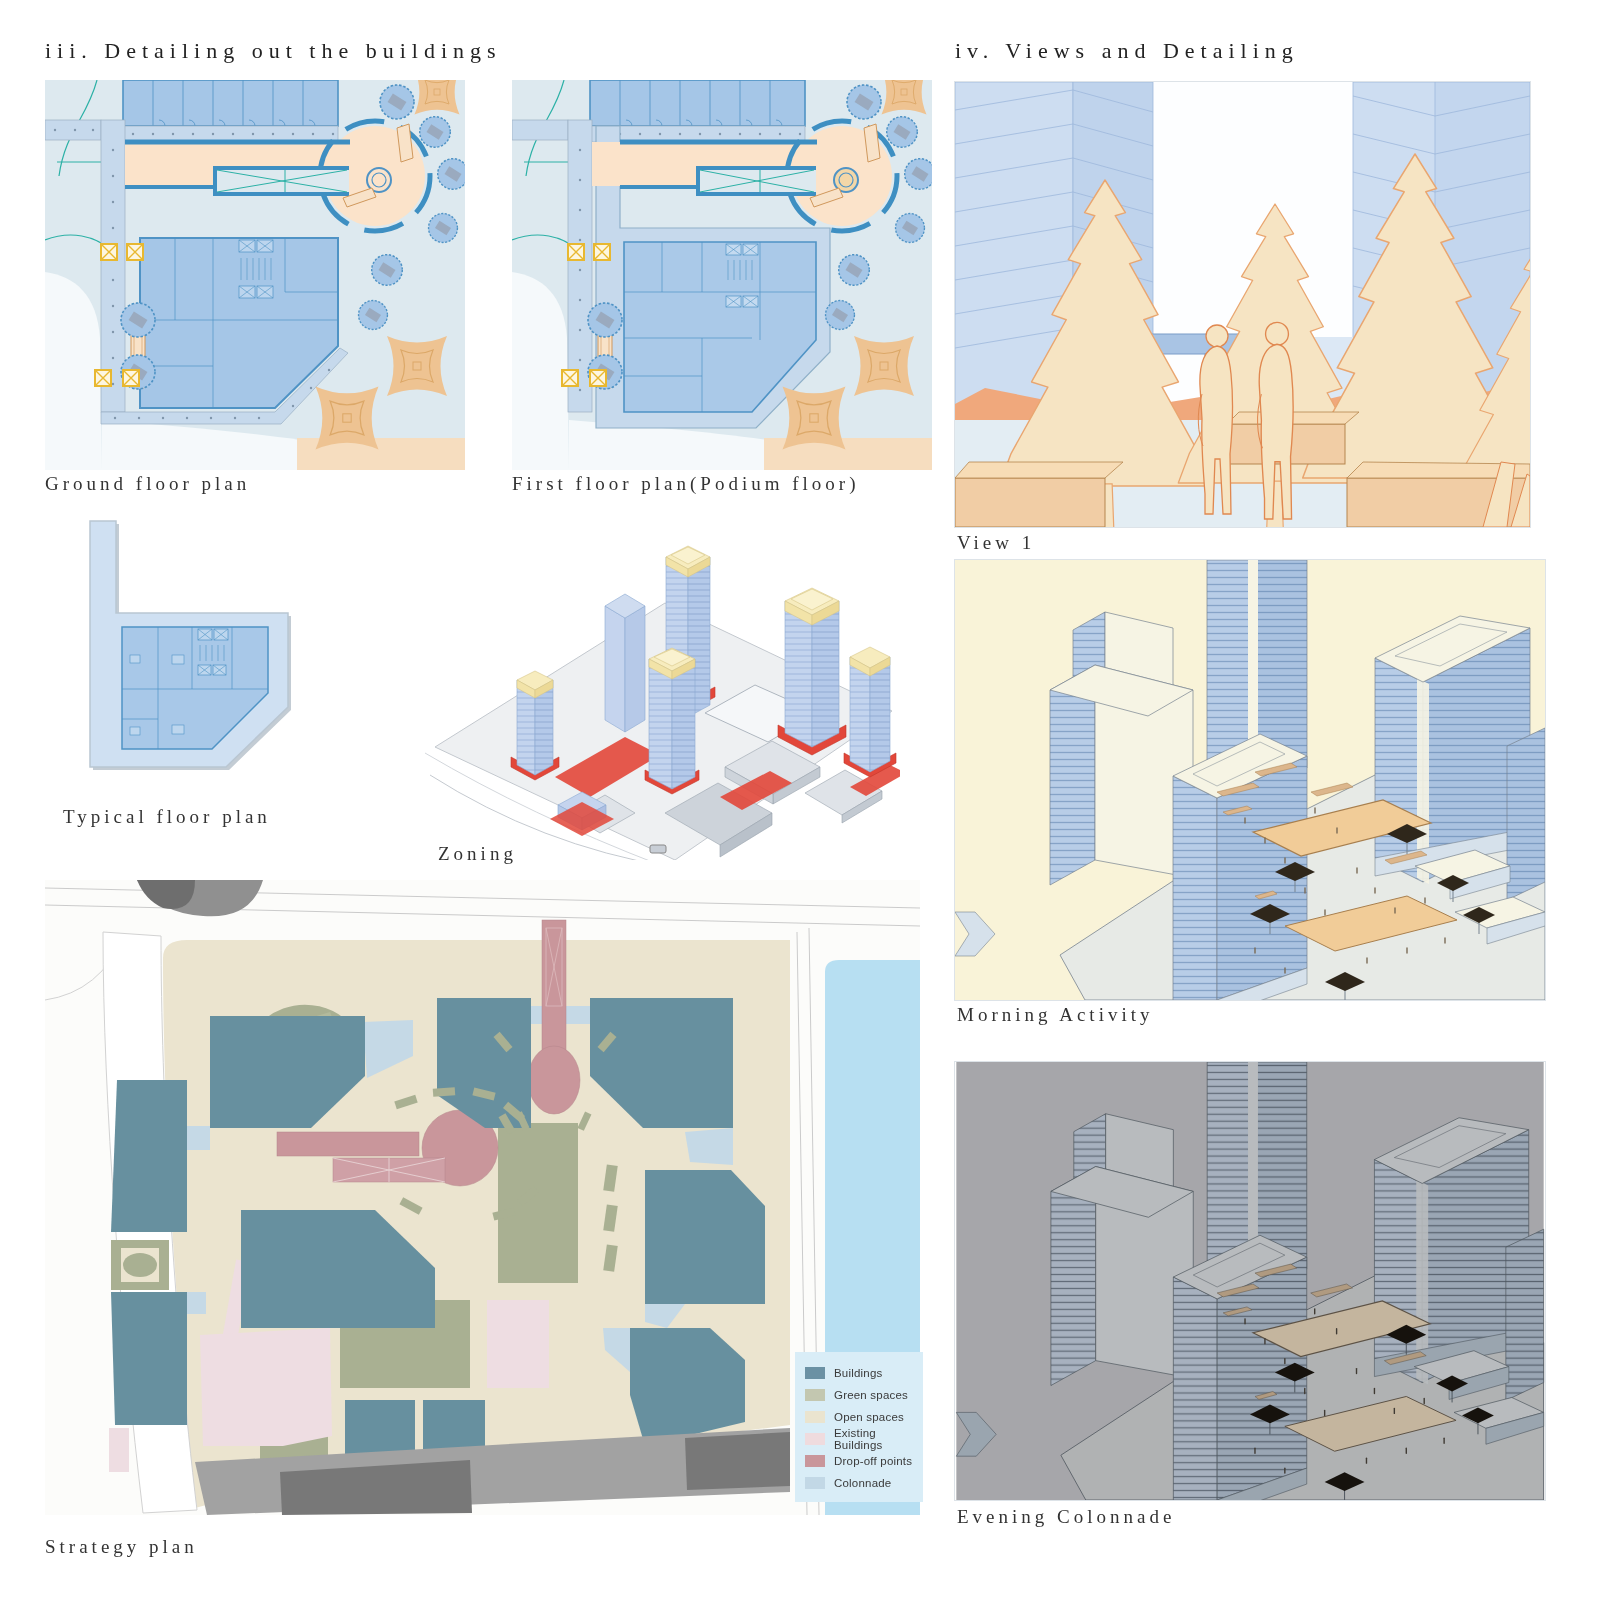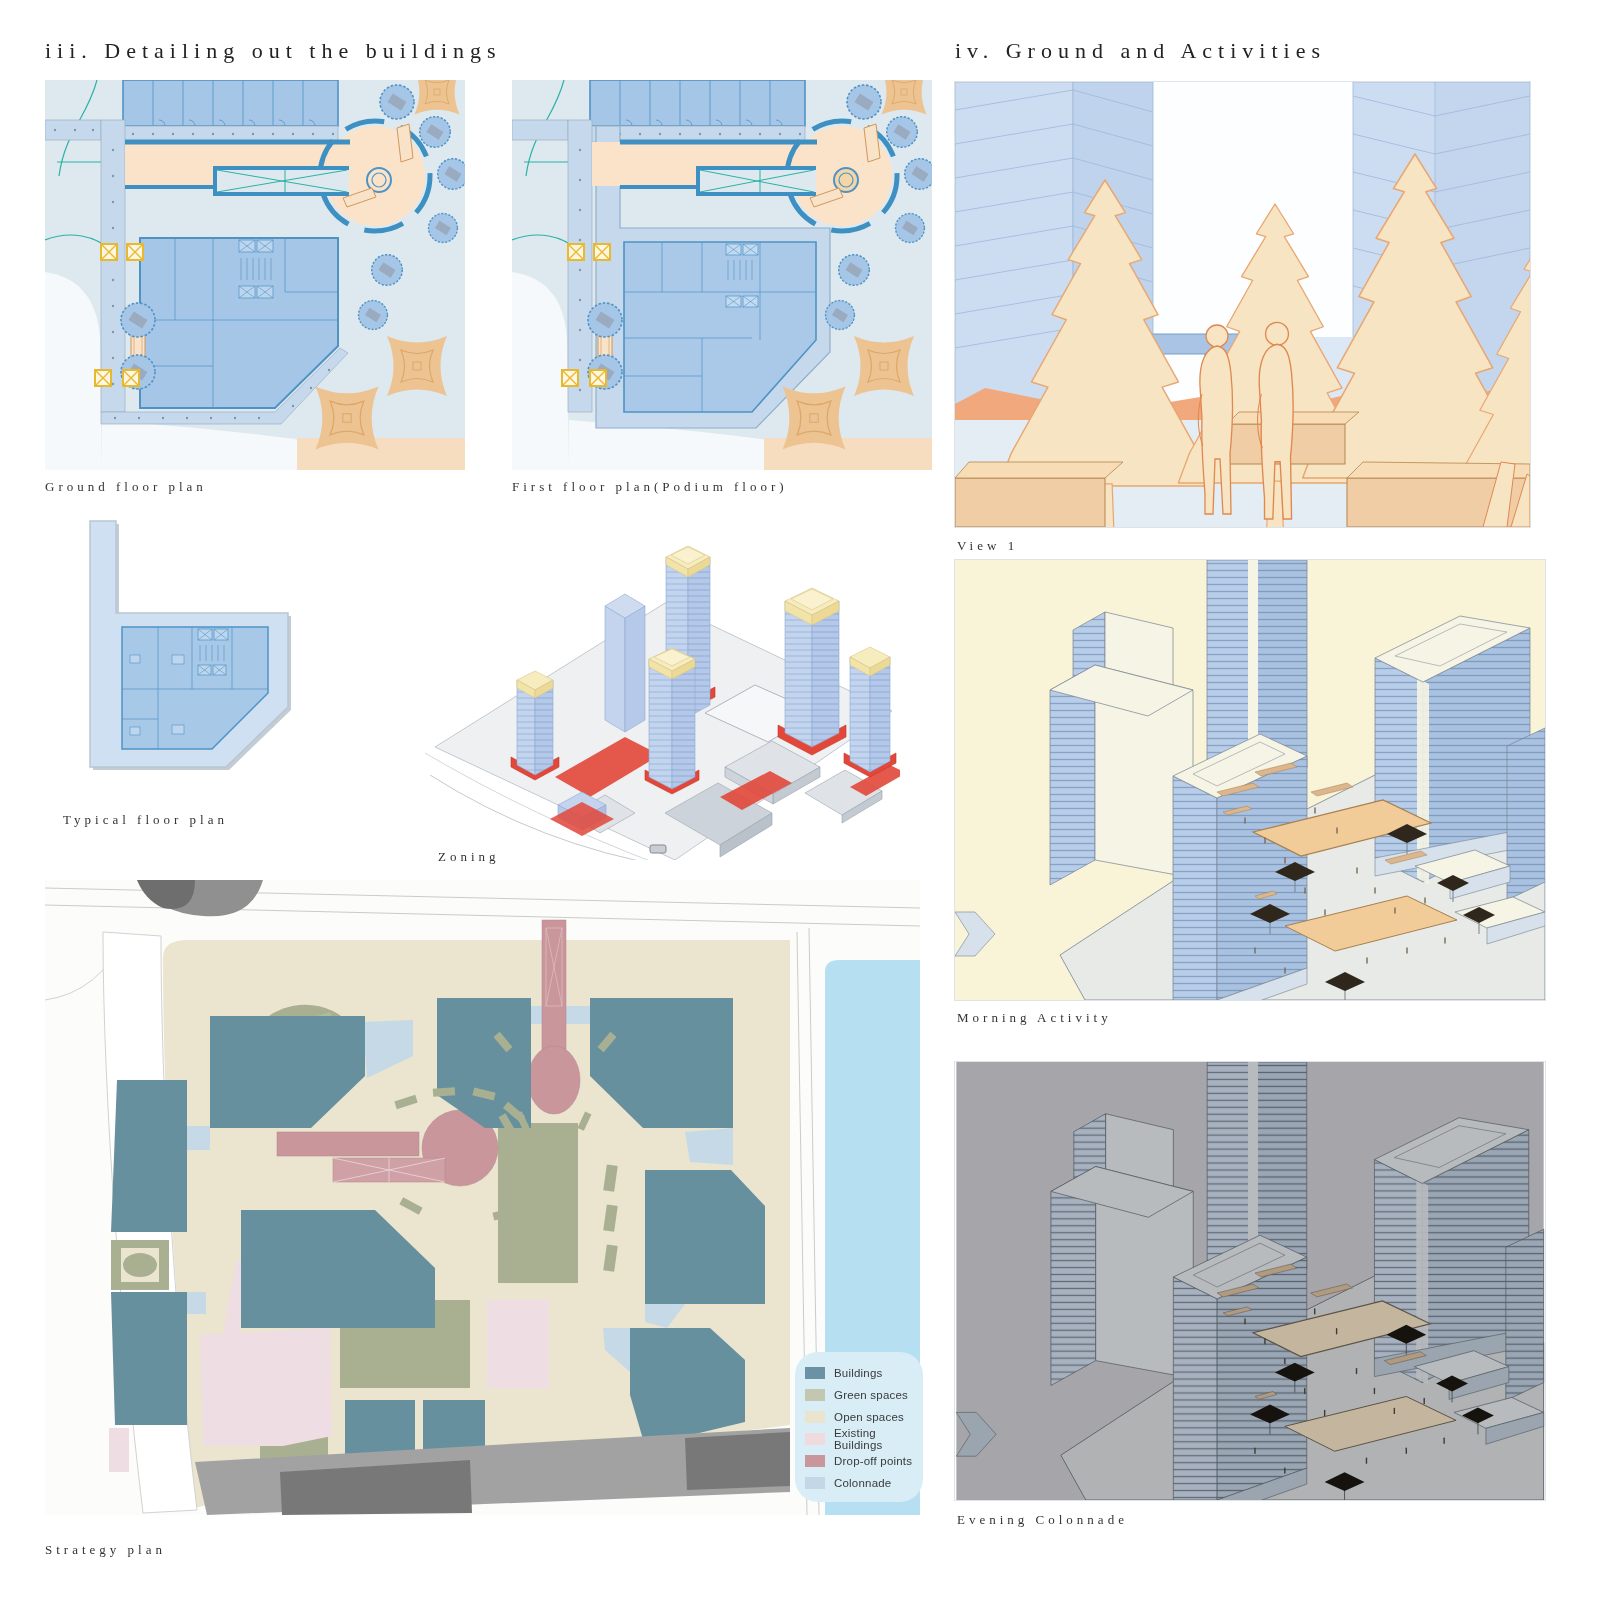--- a/index.html
+++ b/index.html
@@ -1,25 +1,25 @@
 <!DOCTYPE html>
 <html><head>
 <meta charset="utf-8">
 <style>
   html,body{margin:0;padding:0;}
   body{width:1600px;height:1600px;position:relative;background:#ffffff;
        font-family:"Liberation Serif",serif;overflow:hidden;}
   .heading{position:absolute;font-size:22px;letter-spacing:6px;color:#222;white-space:nowrap;}
-  .caption{position:absolute;font-size:13px;letter-spacing:4px;color:#333;white-space:nowrap;margin-top:6px;}
+  .caption{position:absolute;font-size:19px;letter-spacing:4px;color:#333;white-space:nowrap;}
   .panel{position:absolute;}
   .rimg{box-shadow:0 0 0 1px #dde3e8;}
   svg{display:block;}
   .legendbox{position:absolute;left:795px;top:1352px;width:128px;height:150px;
      background:#d9edf7;padding:10px 0 0 10px;box-sizing:border-box;
-     font-family:"Liberation Sans",sans-serif;border-radius:23px;}
+     font-family:"Liberation Sans",sans-serif;}
   .lrow{display:flex;align-items:center;height:22px;}
   .lsw{width:20px;height:12px;margin-right:9px;flex:0 0 auto;}
   .llab{font-size:11.5px;color:#3a3a3a;letter-spacing:.2px;}
 </style>
 </head>
 <body>
 
 <svg width="0" height="0" style="position:absolute" aria-hidden="true">
 <defs>
 <pattern id="stripeM" width="8" height="7" patternUnits="userSpaceOnUse">
@@ -154,21 +154,21 @@
 <line x1="412" y1="398" x2="412" y2="403"></line>
           <line x1="452" y1="388" x2="452" y2="393"></line>
           <line x1="490" y1="378" x2="490" y2="383"></line>
           <line x1="300" y1="388" x2="300" y2="393"></line>
 </g>
 </g>
 </defs>
 </svg>
 
 <div class="heading" style="left:45px;top:38px">iii. Detailing out the buildings</div>
-<div class="heading" style="left:955px;top:38px">iv. Ground and Activities</div>
+<div class="heading" style="left:955px;top:38px">iv. Views and Detailing</div>
 
 <div class="panel" style="left:45px;top:80px">
 <svg width="420" height="390" viewBox="0 0 420 390">
 <rect width="420" height="390" fill="#dde9ef"></rect>
 <path d="M0,192 C30,196 52,215 55,258 L57,390 L0,390 Z" fill="#f5f9fb"></path>
 <path d="M57,390 L57,340 C120,345 200,352 255,360 L255,390 Z" fill="#f5f9fb"></path>
 <rect x="252" y="358" width="168" height="32" fill="#f6ddbf"></rect>
 <path d="M52,0 C42,38 20,52 14,96" stroke="#2cb1a6" stroke-width="1.2" fill="none"></path>
 <line x1="12" y1="82" x2="76" y2="82" stroke="#2cb1a6" stroke-width="1"></line>
 <path d="M0,160 C26,150 50,156 66,170" stroke="#2cb1a6" stroke-width="1.2" fill="none"></path>

